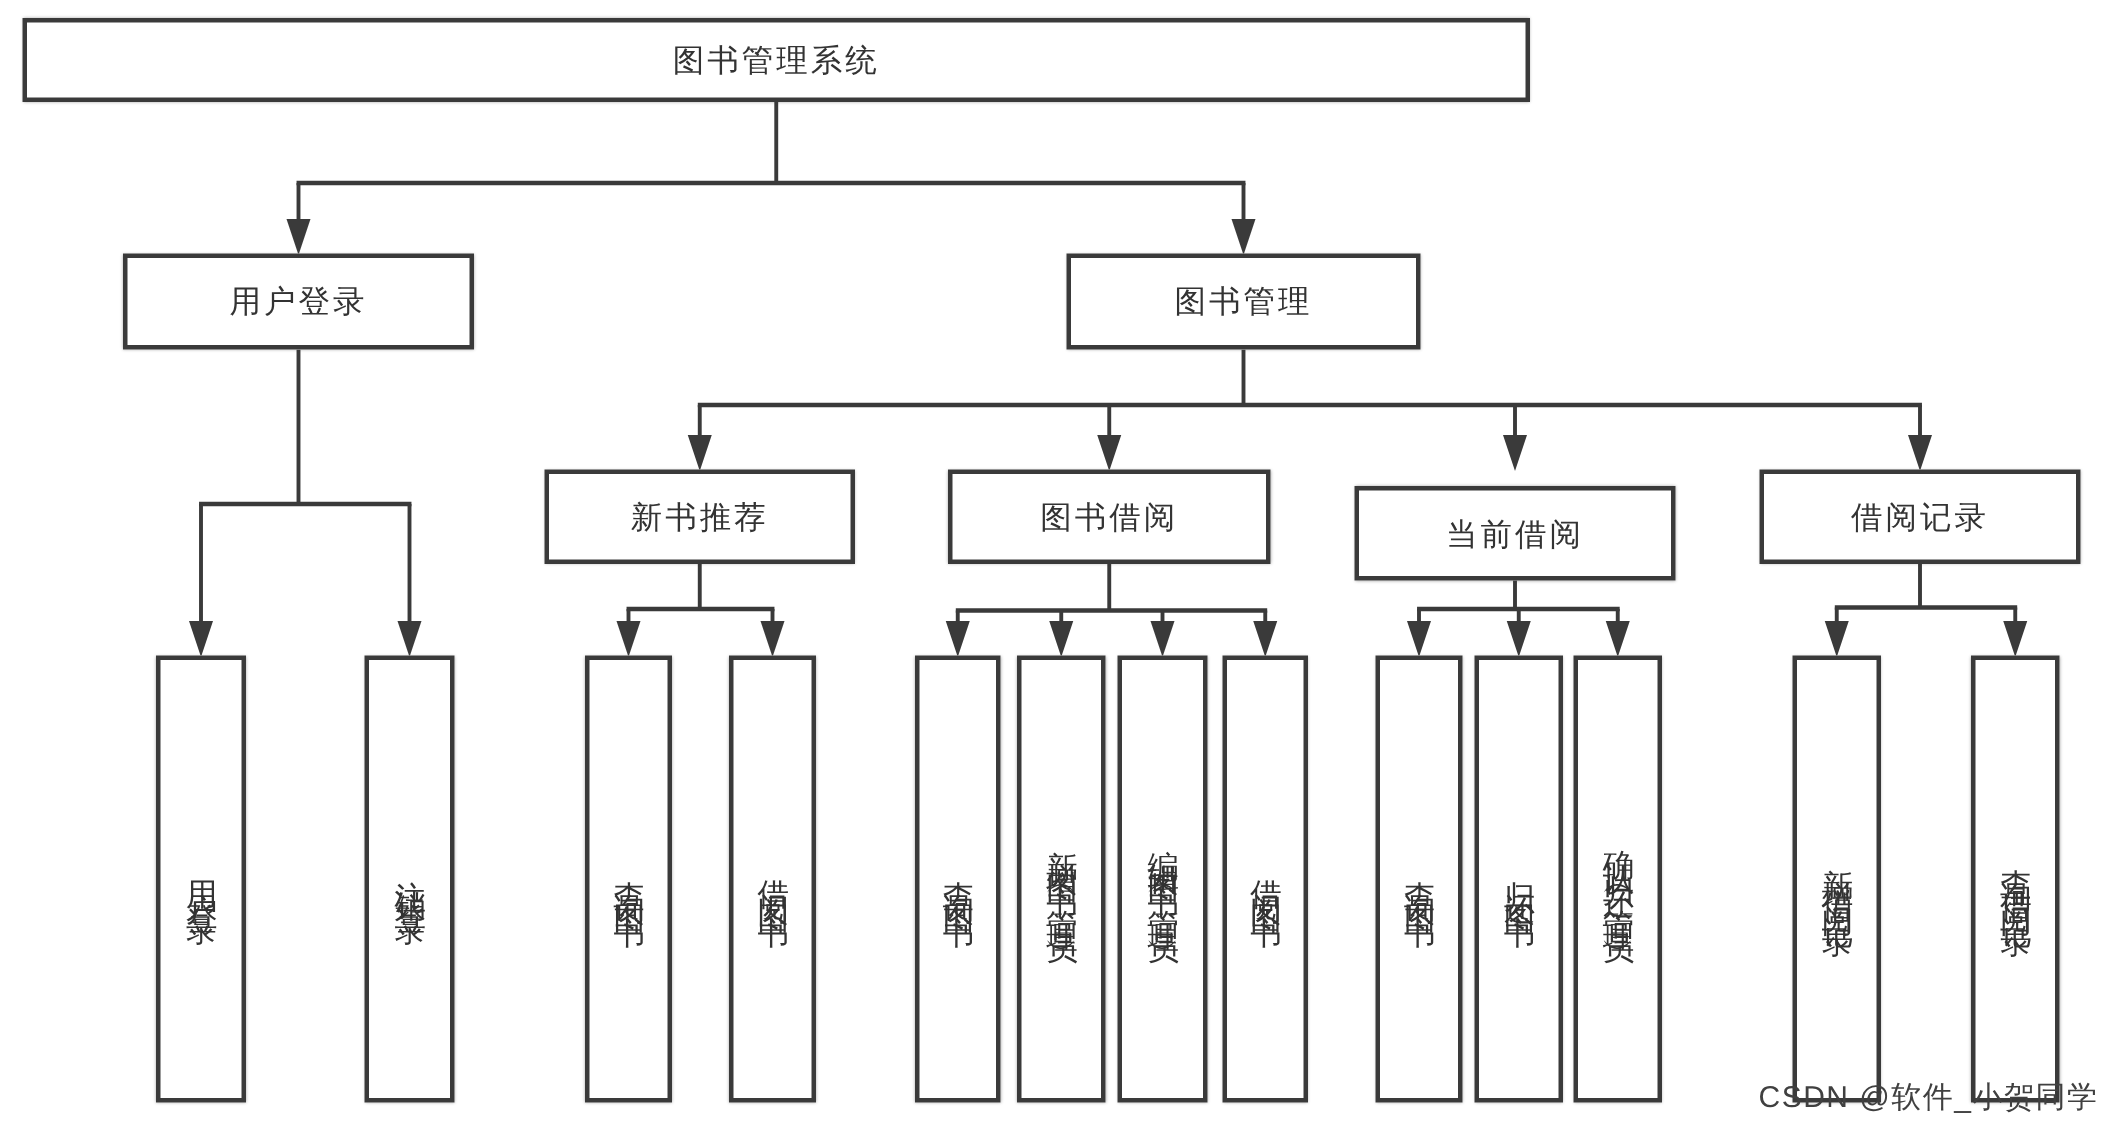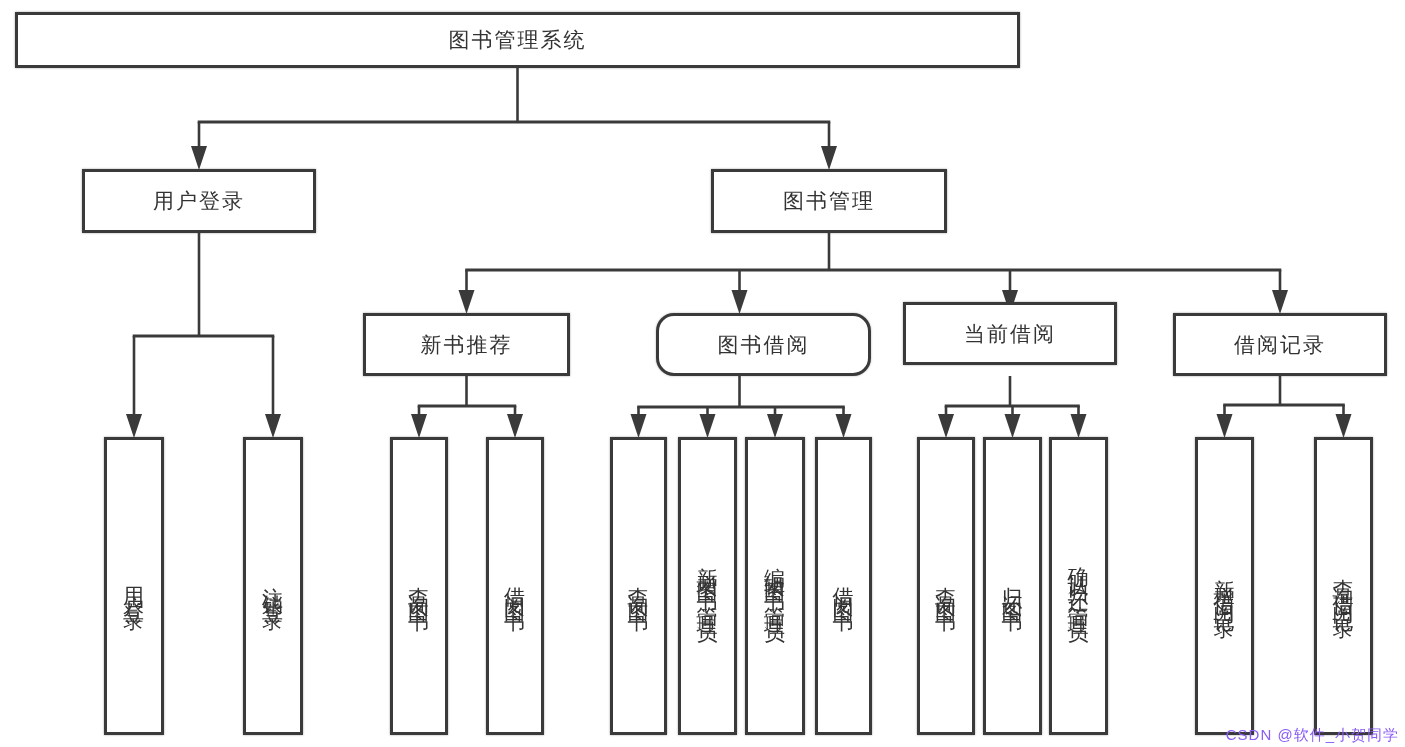--- a/index.html
+++ b/index.html
@@ -29,22 +29,22 @@
   .node.v span{
     writing-mode:vertical-rl;
     text-orientation:mixed;
     font-size:21px;
     letter-spacing:8px;
     line-height:1;
   }
   #watermark{
     position:absolute;
     right:6px;bottom:2px;
-    font-size:15px;
-    color:#8b5cf6;
+    font-size:20px;
+    color:#404040;
     letter-spacing:1px;
     white-space:nowrap;
     pointer-events:none;
   }
 </style>
 </head>
 <body>
 
 <div id="canvas">
   <svg id="connectors" xmlns="http://www.w3.org/2000/svg">
@@ -107,24 +107,24 @@
     </div>
     <div class="node h" style="left: 82px; top: 169px; width: 234px; height: 64px;">
       <span>用户登录</span>
     </div>
     <div class="node h" style="left: 363px; top: 313px; width: 207px; height: 63px;">
       <span>新书推荐</span>
     </div>
     <div class="node h" style="left: 711px; top: 169px; width: 236px; height: 64px;">
       <span>图书管理</span>
     </div>
-    <div class="node h" style="left: 656px; top: 313px; width: 215px; height: 63px; border-radius: 18px;">
+    <div class="node h" style="left: 632px; top: 313px; width: 215px; height: 63px;">
       <span>图书借阅</span>
     </div>
-    <div class="node h" style="left: 903px; top: 302px; width: 214px; height: 63px;">
+    <div class="node h" style="left: 903px; top: 324px; width: 214px; height: 63px;">
       <span>当前借阅</span>
     </div>
     <div class="node h" style="left: 1173px; top: 313px; width: 214px; height: 63px;">
       <span>借阅记录</span>
     </div>
     <div class="node v" style="left: 104px; top: 437px; width: 60px; height: 298px;">
       <span>用户登录</span>
     </div>
     <div class="node v" style="left: 243px; top: 437px; width: 60px; height: 298px;">
       <span>注销登录</span>

